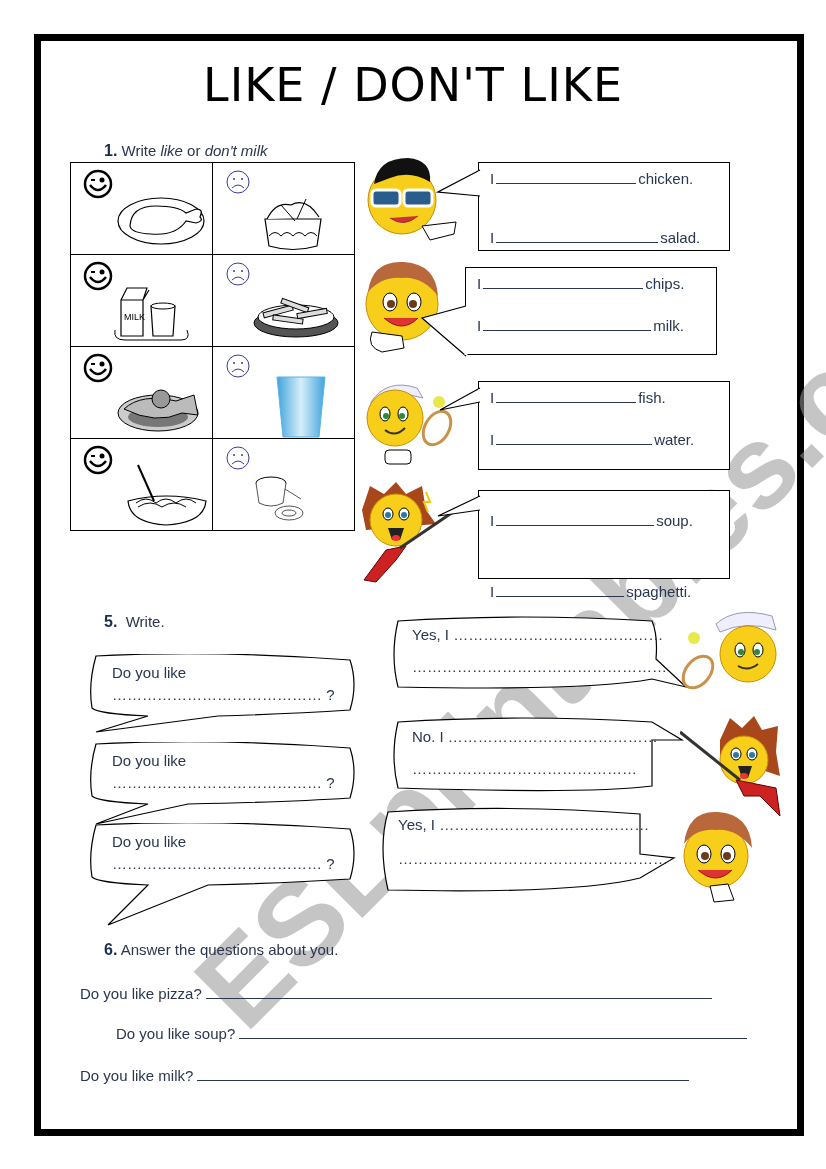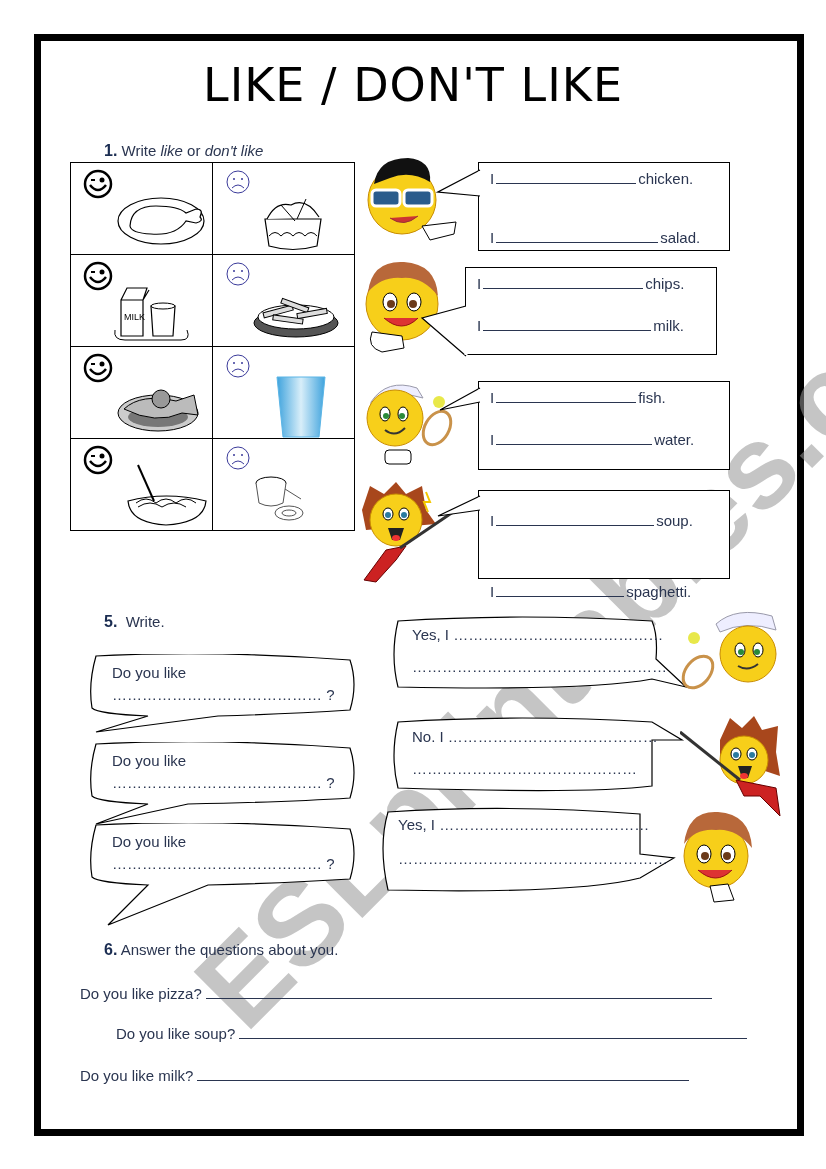--- a/index.html
+++ b/index.html
@@ -26,21 +26,21 @@
 <body>
 
 <div class="frame"></div>
 
 <div class="watermark">ESLprintables.com</div>
 
 <div class="title">LIKE / DON'T LIKE</div>
 
 <div class="sec-head" style="left:104px;top:142px;">
   <b>1.</b>
-  <span>Write </span><i>like</i><span> or </span><i>don't like</i>
+  <span>Write </span><i>like</i><span> or </span><i>don't milk</i>
 </div>
 
 <table class="grid">
   <tbody>
       <tr>
     <td>
       <svg class="face" width="30" height="30">
             <circle cx="15" cy="15" r="13" fill="none" stroke="#000" stroke-width="2.5"></circle>
             <line x1="8" y1="11" x2="12" y2="11" stroke="#000" stroke-width="2"></line>
             <circle cx="19" cy="11" r="2.5" fill="#000"></circle>

